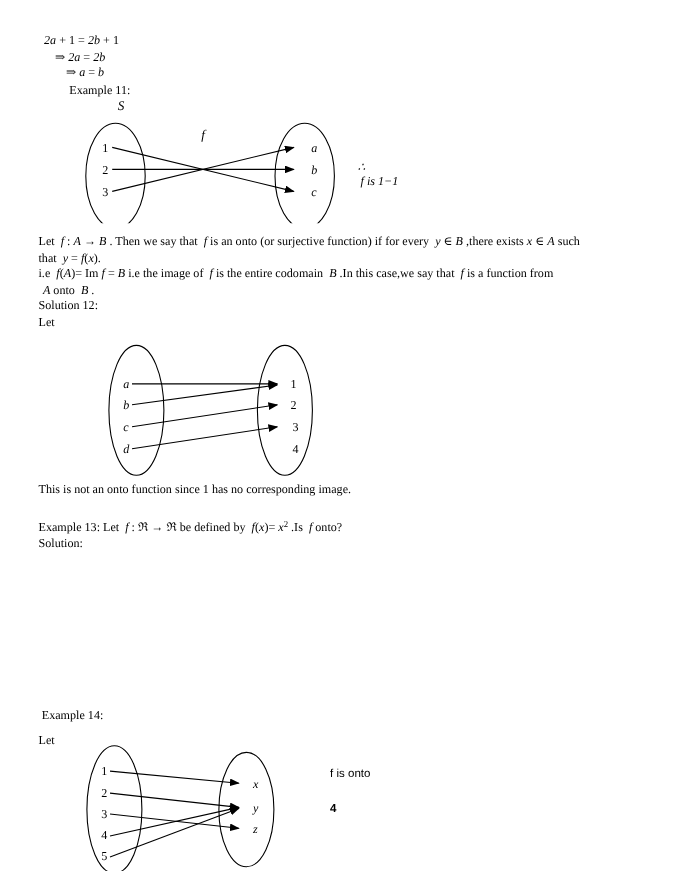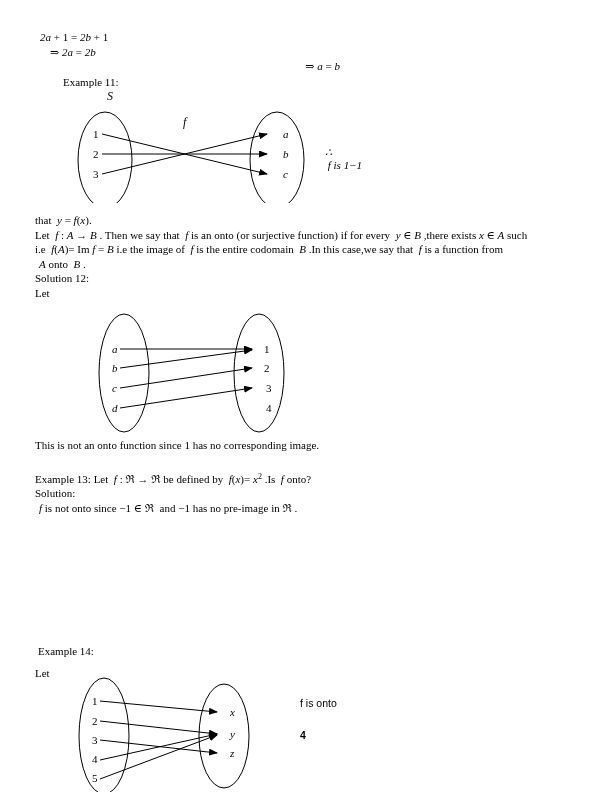--- a/index.html
+++ b/index.html
@@ -46,21 +46,21 @@
   }
 </style>
 </head>
 <body>
 
 <div class="page">
 
   <div class="blk" style="left:40px; top:30px; width:300px;">
     <p><i class="mi">2a</i> + 1 = <i class="mi">2b</i> + 1</p>
     <p style="padding-left:10px;">⇒ <i class="mi">2a</i> = <i class="mi">2b</i></p>
-    <p style="padding-left:20px;text-align:right;">⇒ <i class="mi">a</i> = <i class="mi">b</i></p>
+    <p style="padding-left:20px;">⇒ <i class="mi">a</i> = <i class="mi">b</i></p>
   </div>
 
   <div class="txt" style="left:40px; top:76px;margin-left:23px;">Example 11:</div>
 
   <div class="diagram" style="left:55px; top:88px; width:270px; height:115px;">
     <svg width="270" height="115" viewBox="0 0 270 115">
       <defs>
         <marker id="ah1" markerWidth="9" markerHeight="7" refX="8" refY="3.5" orient="auto" markerUnits="userSpaceOnUse">
           <path d="M0,0 L9,3.5 L0,7 z" fill="#000"></path>
         </marker>
@@ -87,22 +87,22 @@
       <line x1="47" y1="86" x2="212" y2="46" stroke="#000" stroke-width="1" marker-end="url(#ah1)"></line>
     </svg>
   </div>
 
   <div class="txt" style="left:314px; top:133px; font-style:italic;">
     <span>∴</span>
     <span> f is 1−1</span>
   </div>
 
   <div class="blk" style="left:35px; top:213px; width:550px;">
+    <p>Let&nbsp; <i class="mi">f</i> : <i class="mi">A</i> → <i class="mi">B</i> . Then we say that&nbsp; <i class="mi">f</i> is an onto (or surjective function) if for every&nbsp; <i class="mi">y</i> ∈ <i class="mi">B</i> ,there exists <i class="mi">x</i> ∈ <i class="mi">A</i> such</p>
     <p>that&nbsp; <i class="mi">y</i> = <i class="mi">f</i>(<i class="mi">x</i>).</p>
-    <p>Let&nbsp; <i class="mi">f</i> : <i class="mi">A</i> → <i class="mi">B</i> . Then we say that&nbsp; <i class="mi">f</i> is an onto (or surjective function) if for every&nbsp; <i class="mi">y</i> ∈ <i class="mi">B</i> ,there exists <i class="mi">x</i> ∈ <i class="mi">A</i> such</p>
     <p>i.e&nbsp; <i class="mi">f</i>(<i class="mi">A</i>)= Im <i class="mi">f</i> = <i class="mi">B</i> i.e the image of&nbsp; <i class="mi">f</i> is the entire codomain&nbsp; <i class="mi">B</i> .In this case,we say that&nbsp; <i class="mi">f</i> is a function from</p>
     <p style="padding-left:4px;"><i class="mi">A</i> onto&nbsp; <i class="mi">B</i> .</p>
     <p>Solution 12:</p>
     <p>Let</p>
   </div>
 
   <div class="diagram" style="left:92px; top:312px; width:200px; height:122px;">
     <svg width="200" height="122" viewBox="0 0 200 122">
       <defs>
         <marker id="ah2" markerWidth="9" markerHeight="7" refX="8" refY="3.5" orient="auto" markerUnits="userSpaceOnUse">
@@ -129,21 +129,20 @@
       <line x1="28" y1="76" x2="160" y2="56" stroke="#000" stroke-width="1" marker-end="url(#ah2)"></line>
       <line x1="28" y1="96" x2="160" y2="76" stroke="#000" stroke-width="1" marker-end="url(#ah2)"></line>
     </svg>
   </div>
 
   <div class="blk" style="left:35px; top:438px; width:520px;">This is not an onto function since 1 has no corresponding image.</div>
 
   <div class="blk" style="left:35px; top:470px; width:520px;">
     <p>Example 13: Let&nbsp; <i class="mi">f</i> : ℜ → ℜ be defined by&nbsp; <i class="mi">f</i>(<i class="mi">x</i>)= <i class="mi">x</i><span class="sup">2</span> .Is&nbsp; <i class="mi">f</i> onto?</p>
     <p>Solution:</p>
-    <p style="padding-left:4px;"><i class="mi">f</i> is not onto since −1 ∈ ℜ&nbsp; and −1 has no pre-image in ℜ .</p>
   </div>
 
   <div class="txt" style="left:38px; top:645px;">Example 14:</div>
 
   <div class="txt" style="left:35px; top:667px;">Let</div>
 
   <div class="diagram" style="left:72px; top:668px; width:200px; height:124px;">
     <svg width="200" height="124" viewBox="0 0 200 124">
       <defs>
         <marker id="ah3" markerWidth="9" markerHeight="7" refX="8" refY="3.5" orient="auto" markerUnits="userSpaceOnUse">

